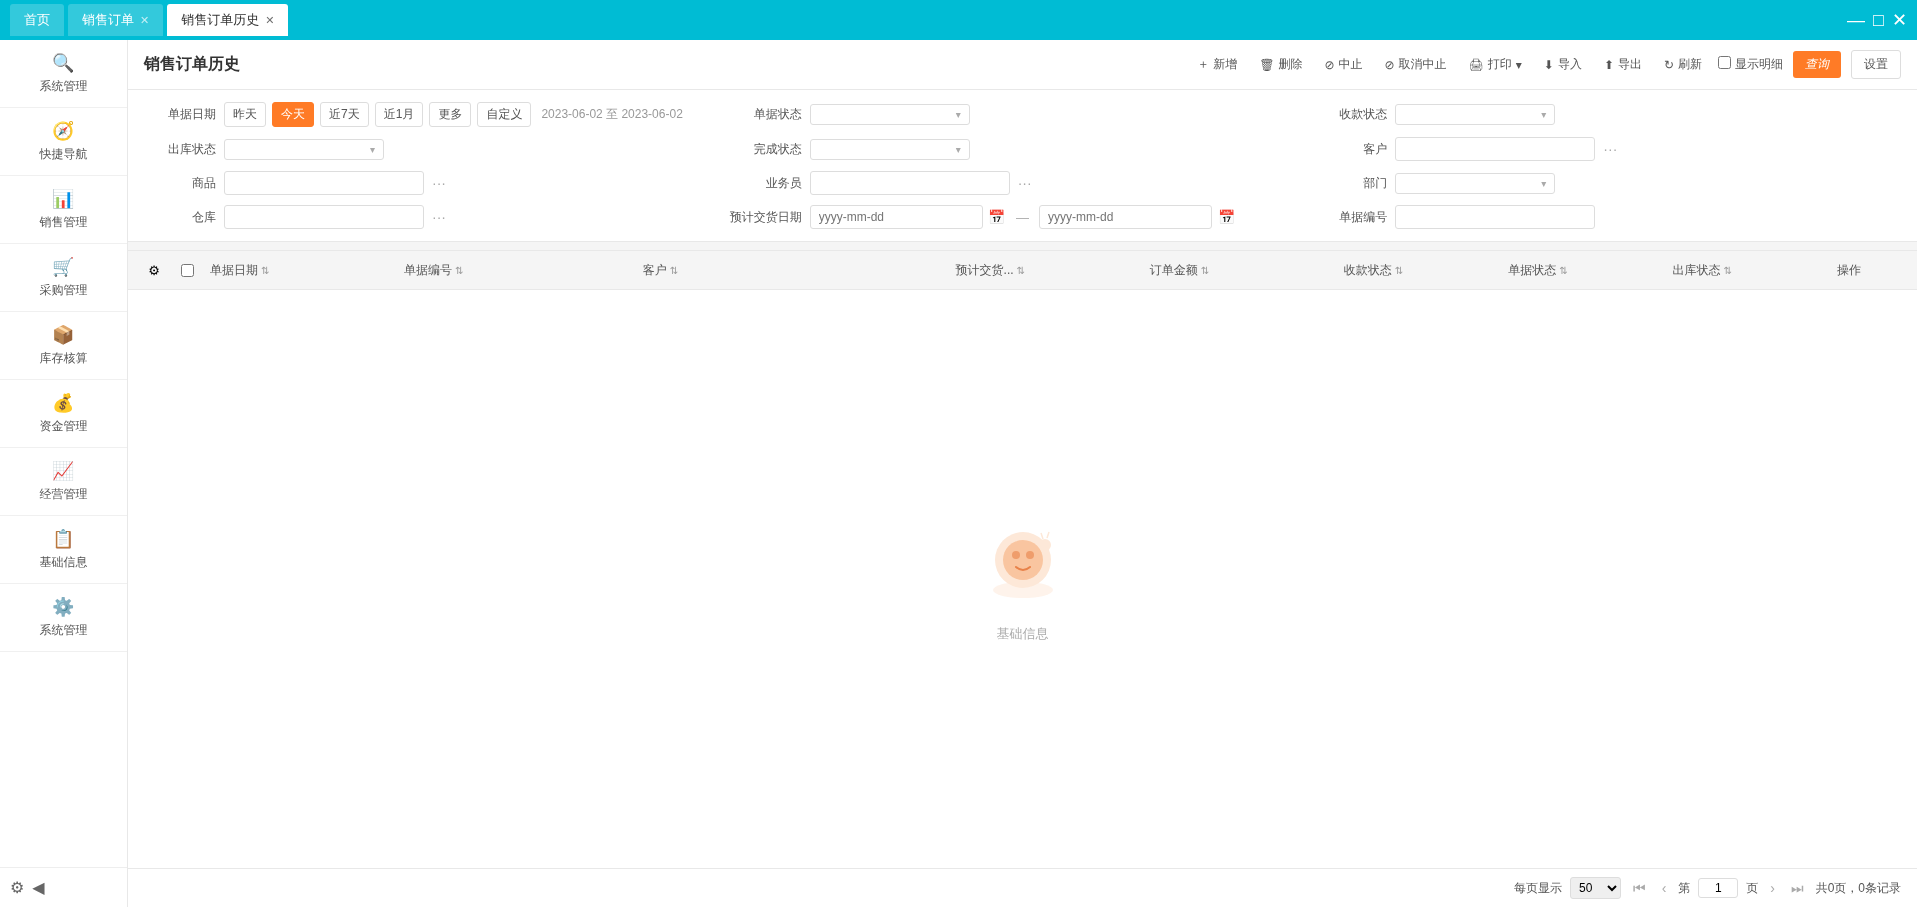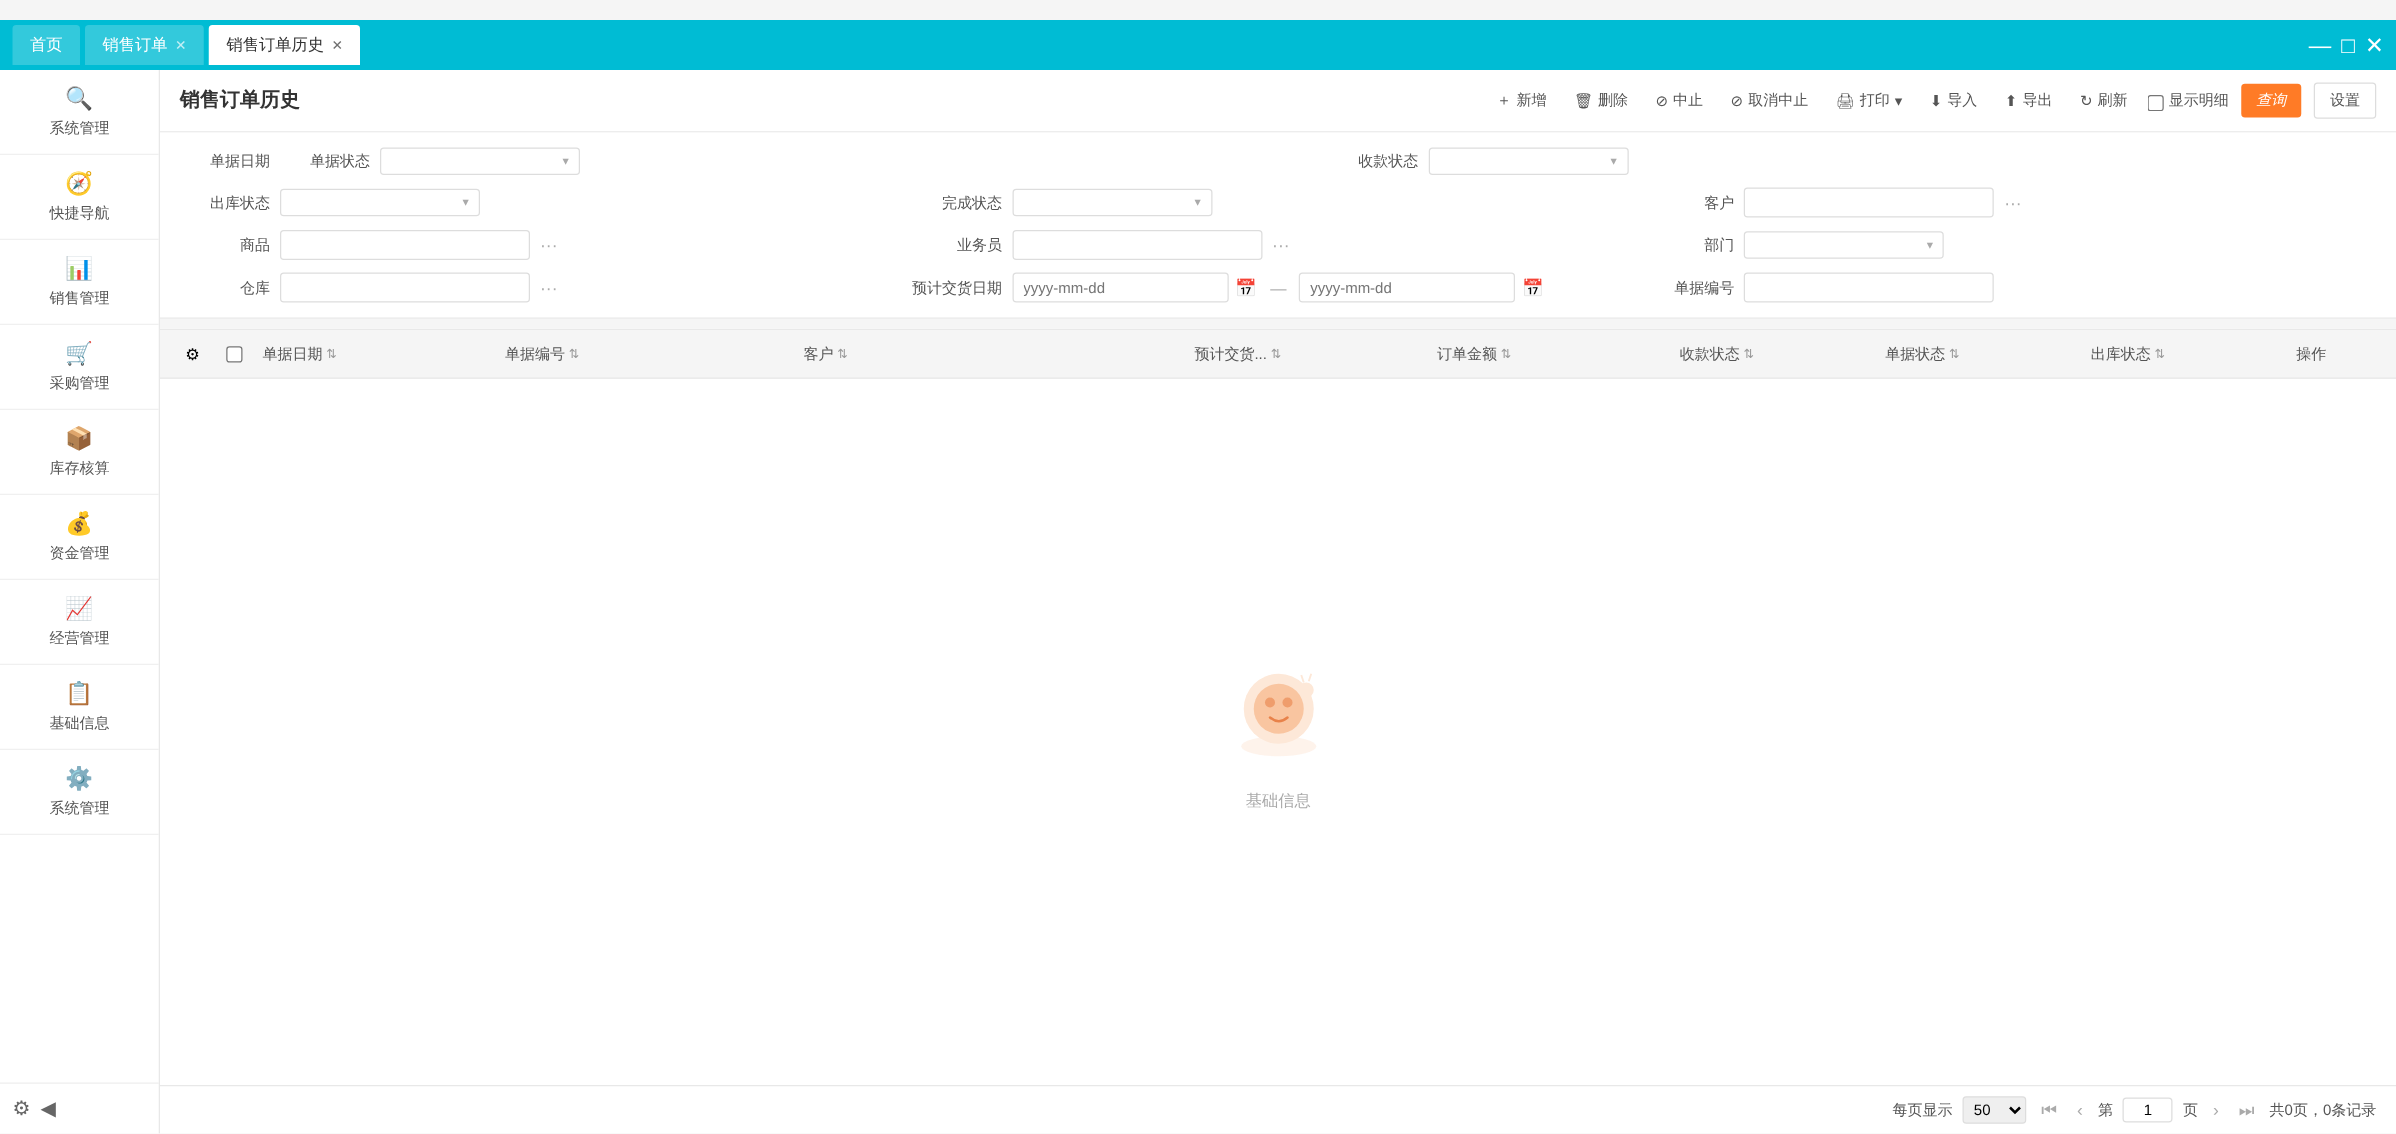--- a/index.html
+++ b/index.html
@@ -7,21 +7,20 @@
 
     
     .top-bar {
       background: #00bcd4;
       height: 40px;
       display: flex;
       align-items: center;
       padding: 0 10px;
       color: white;
       flex-shrink: 0;
-      margin-top: 16px;
     }
     .tab-item {
       background: rgba(255,255,255,0.2);
       padding: 5px 14px;
       border-radius: 3px 3px 0 0;
       cursor: pointer;
       display: flex;
       align-items: center;
       gap: 6px;
       font-size: 13px;
@@ -141,21 +140,21 @@
     }
     .toolbar-btn.secondary {
       background: white;
       border: 1px solid #ddd;
       border-radius: 3px;
       color: #555;
       padding: 5px 12px;
     }
     .display-detail {
       display: flex;
-      align-items: flex-end;
+      align-items: flex-start;
       gap: 4px;
       font-size: 12px;
       color: #555;
     }
     .display-detail input[type="checkbox"] { cursor: pointer; }
 
     
     .filter-area {
       background: white;
       padding: 12px 16px;
@@ -449,20 +448,29 @@
         <button class="toolbar-btn secondary">
           <span>设置</span>
         </button>
       </div>
     </div>
 
     <div class="filter-area">
 
       <div class="filter-row">
         <span class="filter-label">单据日期</span>
+        <div class="filter-control">
+          <button class="date-btn">昨天</button>
+          <button class="date-btn active">今天</button>
+          <button class="date-btn">近7天</button>
+          <button class="date-btn">近1月</button>
+          <button class="date-btn">更多</button>
+          <button class="date-btn">自定义</button>
+          <span class="date-range">2023-06-02 至 2023-06-02</span>
+        </div>
         <span class="filter-label">单据状态</span>
         <div class="filter-control">
           <div class="select-control">
             <span></span>
             <span class="arrow">▾</span>
           </div>
         </div>
         <span class="filter-label">收款状态</span>
         <div class="filter-control">
           <div class="select-control">

